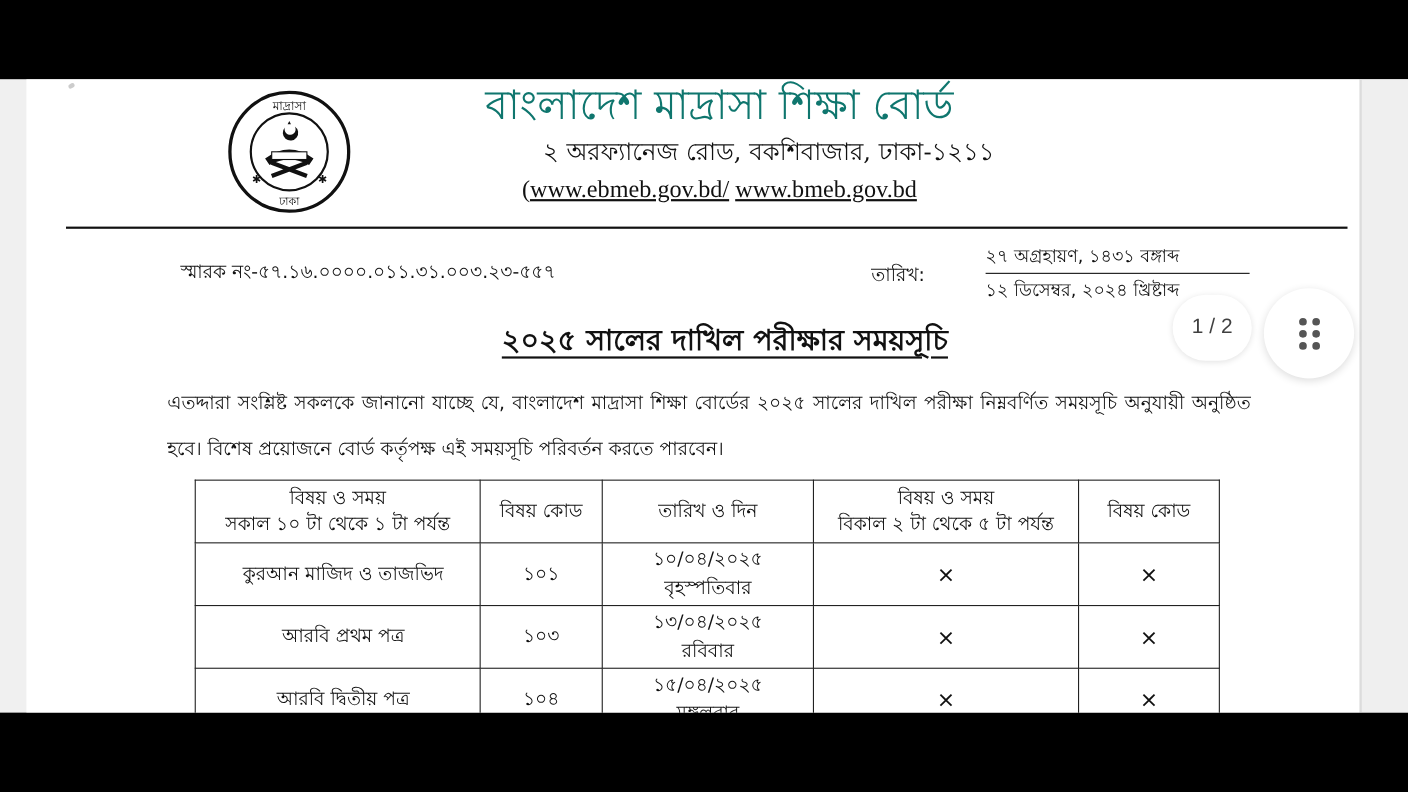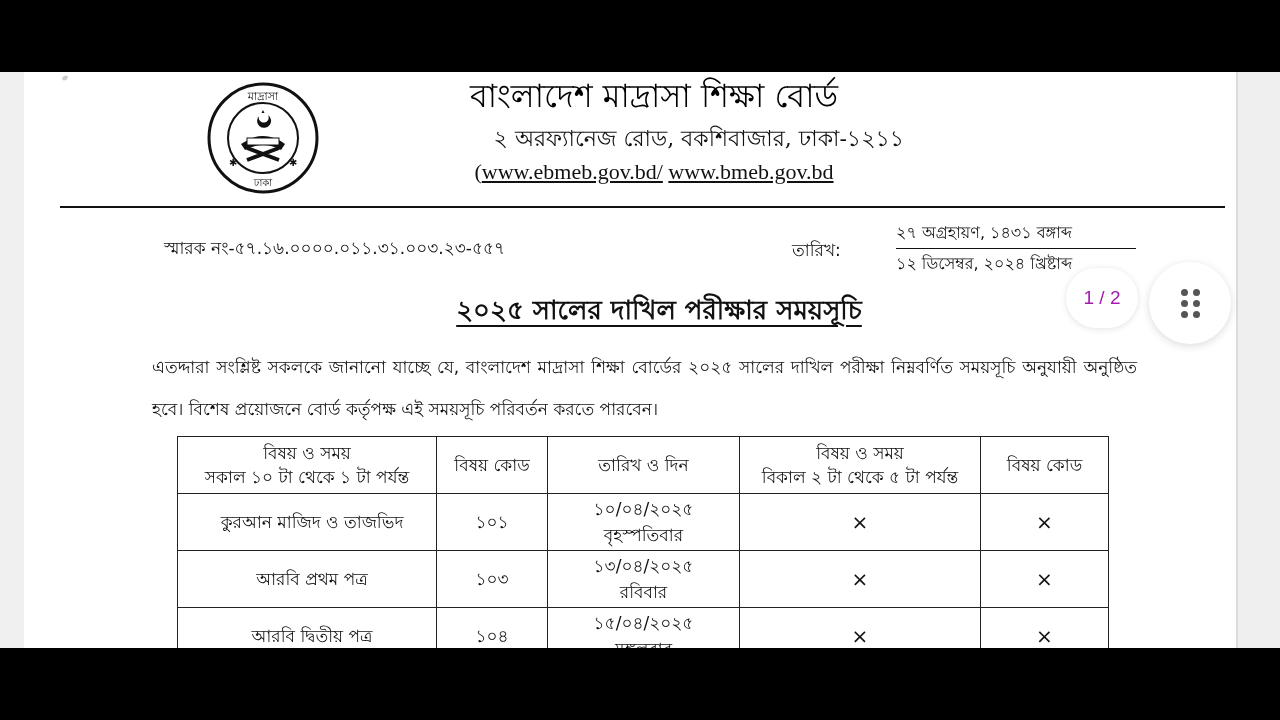--- a/index.html
+++ b/index.html
@@ -8,21 +8,21 @@
     background: #000; font-family: "DejaVu Sans", sans-serif; color: #111;
   }
   .bar-top { position: absolute; left: 0; top: 0; width: 1280px; height: 72px; background: #000; }
   .bar-bottom { position: absolute; left: 0; top: 648px; width: 1280px; height: 72px; background: #000; z-index: 5; }
   .viewer { position: absolute; left: 0; top: 72px; width: 1280px; height: 576px; background: #f0f0f0; overflow: hidden; }
   .page { position: absolute; left: 24px; top: 0; width: 1212px; height: 620px; background: #fff; }
   .right-strip { position: absolute; left: 1236px; top: 0; width: 44px; height: 576px; background: #efefef; border-left: 2px solid #dcdcdc; }
 
   .seal { position: absolute; left: 183px; top: 10px; width: 112px; height: 112px; }
   .title { position: absolute; left: 380px; top: 0px; width: 500px; text-align: center;
-           font-family: "DejaVu Serif", serif; font-size: 32px; line-height: 48px; color: #000000; }
+           font-family: "DejaVu Serif", serif; font-size: 37px; line-height: 48px; color: #0f766e; }
   .address { position: absolute; left: 380px; top: 52px; width: 500px; text-align: right;
              font-family: "DejaVu Serif", serif; font-size: 22px; line-height: 30px; }
   .websites { position: absolute; left: 380px; top: 86px; width: 500px; text-align: center;
               font-family: "Liberation Serif", serif; font-size: 22px; line-height: 28px; }
   .websites span { text-decoration: underline; }
   .hr { position: absolute; left: 36px; top: 134px; width: 1165px; height: 2px; background: #111; }
 
   .memo { position: absolute; left: 140px; top: 164px; font-size: 17px; line-height: 24px; }
   .date-label { position: absolute; left: 768px; top: 166px; font-size: 17px; line-height: 24px; }
   .date-box { position: absolute; left: 872px; top: 148px; width: 240px; text-align: left; font-size: 16px; }
@@ -37,21 +37,21 @@
 
   table.sched { position: absolute; left: 153px; top: 364px; border-collapse: collapse; font-size: 17px; }
   table.sched td, table.sched th { border: 1.5px solid #222; text-align: center; padding: 0; font-weight: normal; }
   table.sched th { height: 56px; line-height: 24px; }
   table.sched td { height: 56px; line-height: 26px; }
   td.subject { text-align: left; padding-left: 10px !important; }
   .xmark { font-size: 20px; }
 
   .pager { position: absolute; left: 1066px; top: 268px; width: 72px; height: 60px; border-radius: 30px;
            background: #fff; box-shadow: 0 1px 6px rgba(0,0,0,0.12); display: flex; align-items: center; justify-content: center;
-           font-family: "Liberation Sans", sans-serif; font-size: 19px; color: #a21caf; z-index: 4; }
+           font-family: "Liberation Sans", sans-serif; font-size: 19px; color: #404040; z-index: 4; }
   .grid-btn { position: absolute; left: 1149px; top: 262px; width: 82px; height: 82px; border-radius: 50%;
               background: #fff; box-shadow: 0 2px 8px rgba(0,0,0,0.14); z-index: 4; display: flex; align-items: center; justify-content: center; }
   .dots { display: grid; grid-template-columns: 7px 7px; grid-gap: 4px 5px; }
   .dots i { width: 7px; height: 7px; border-radius: 50%; background: #555; display: block; }
   .speck { position: absolute; left: 38px; top: 4px; width: 6px; height: 4px; background: #aaa; border-radius: 2px; transform: rotate(-30deg); opacity: .6; }
 </style>
 </head>
 <body>
 
 <div class="bar-top"></div>

